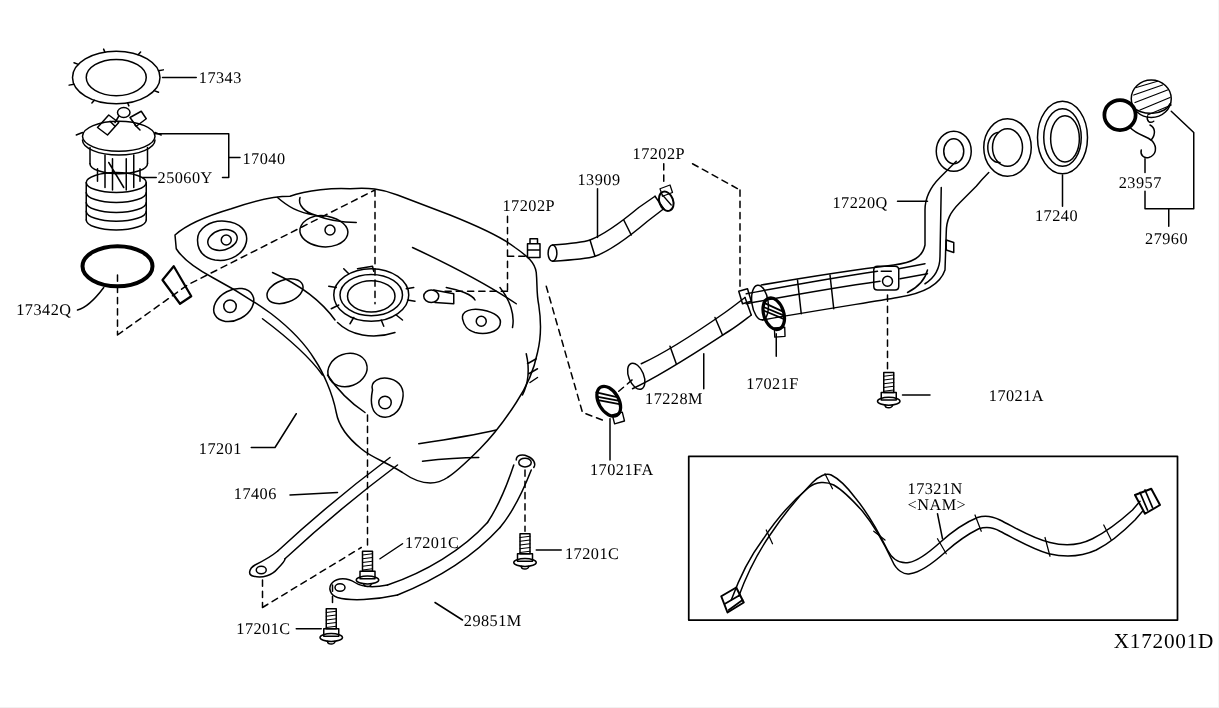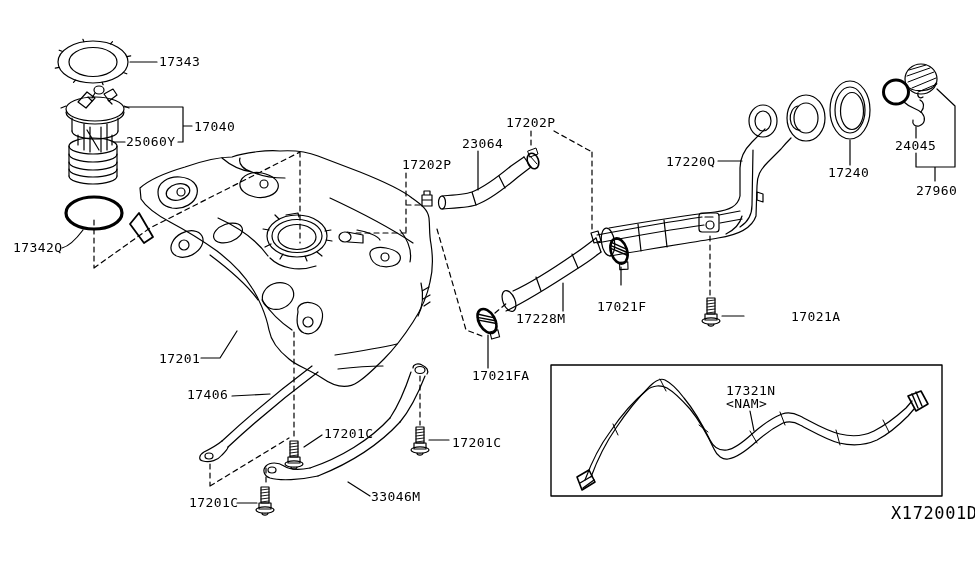--- a/index.html
+++ b/index.html
@@ -4,21 +4,21 @@
 <style>
   html,body{margin:0;padding:0;background:#e8e8e8;}
   #stage{
     position:relative;width:975px;height:566px;background:#ffffff;
     font-family:"DejaVu Sans Mono","Liberation Mono",monospace;
     overflow:hidden;
   }
   #art{position:absolute;left:0;top:0;}
   .lbl{
     position:absolute;color:#000;font-size:13px;line-height:14px;
-    letter-spacing:0.4px;white-space:pre;
+    letter-spacing:0.4px;white-space:pre;font-family:Liberation Serif, serif;
   }
   .lbl.big{font-size:17px;letter-spacing:0.6px;}
   svg *{vector-effect:non-scaling-stroke;}
 </style>
 </head>
 <body>
 
 <div id="stage">
 
 <svg id="art" width="975" height="566" viewBox="0 0 975 566" fill="none" stroke="#000" stroke-width="1.2" stroke-linecap="round" stroke-linejoin="round">
@@ -266,32 +266,32 @@
     <path d="M912,394 L918,408 M916,392 L922,406" stroke-width="1.4"></path>
     <path d="M750,411 L754,431"></path>
   </g>
 </svg>
 
 <div class="lbl" style="left:159px;top:55px">17343</div>
 <div class="lbl" style="left:194px;top:120px">17040</div>
 <div class="lbl" style="left:126px;top:135px">25060Y</div>
 <div class="lbl" style="left:13px;top:241px">17342Q</div>
 <div class="lbl" style="left:402px;top:158px">17202P</div>
-<div class="lbl" style="left:462px;top:137px">23064</div>
+<div class="lbl" style="left:462px;top:137px">13909</div>
 <div class="lbl" style="left:506px;top:116px">17202P</div>
 <div class="lbl" style="left:666px;top:155px">17220Q</div>
 <div class="lbl" style="left:828px;top:166px">17240</div>
-<div class="lbl" style="left:895px;top:139px">24045</div>
+<div class="lbl" style="left:895px;top:139px">23957</div>
 <div class="lbl" style="left:916px;top:184px">27960</div>
 <div class="lbl" style="left:159px;top:352px">17201</div>
 <div class="lbl" style="left:187px;top:388px">17406</div>
 <div class="lbl" style="left:324px;top:427px">17201C</div>
 <div class="lbl" style="left:452px;top:436px">17201C</div>
 <div class="lbl" style="left:189px;top:496px">17201C</div>
-<div class="lbl" style="left:371px;top:490px">33046M</div>
+<div class="lbl" style="left:371px;top:490px">29851M</div>
 <div class="lbl" style="left:472px;top:369px">17021FA</div>
 <div class="lbl" style="left:516px;top:312px">17228M</div>
 <div class="lbl" style="left:597px;top:300px">17021F</div>
 <div class="lbl" style="left:791px;top:310px">17021A</div>
 <div class="lbl" style="left:726px;top:384px">17321N</div>
 <div class="lbl" style="left:726px;top:397px">&lt;NAM&gt;</div>
 <div class="lbl big" style="left:891px;top:506px">X172001D</div>
 
 </div>
 

